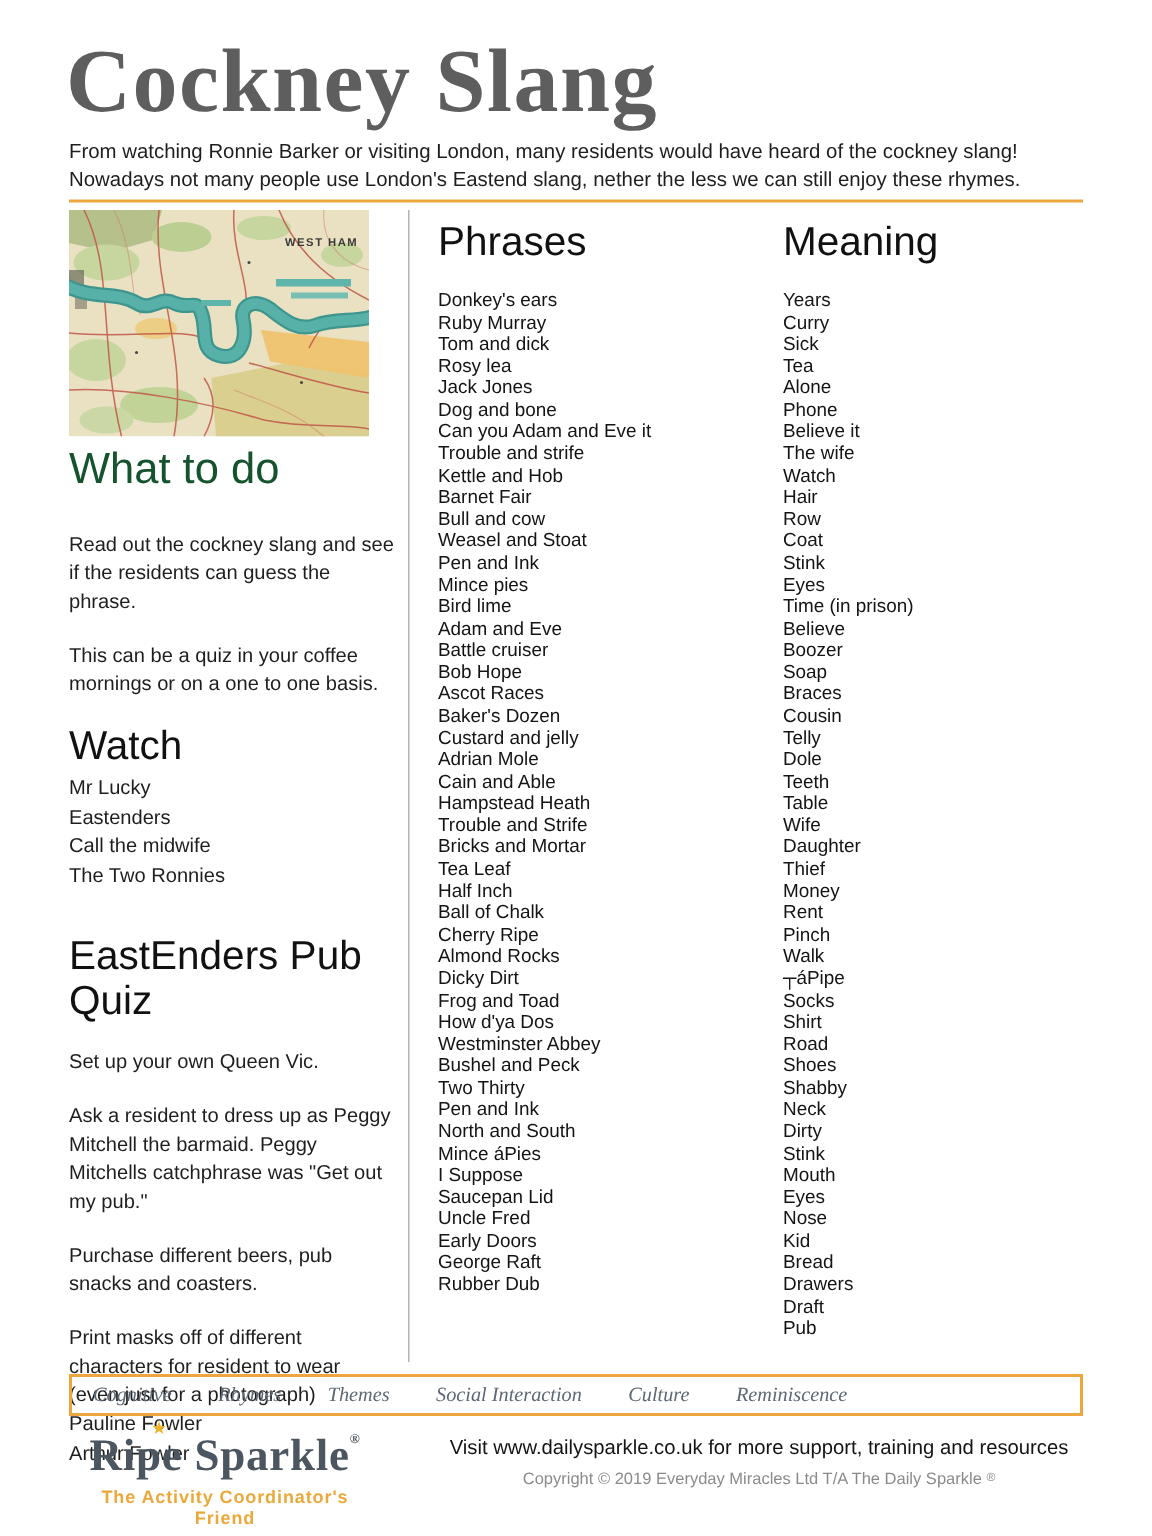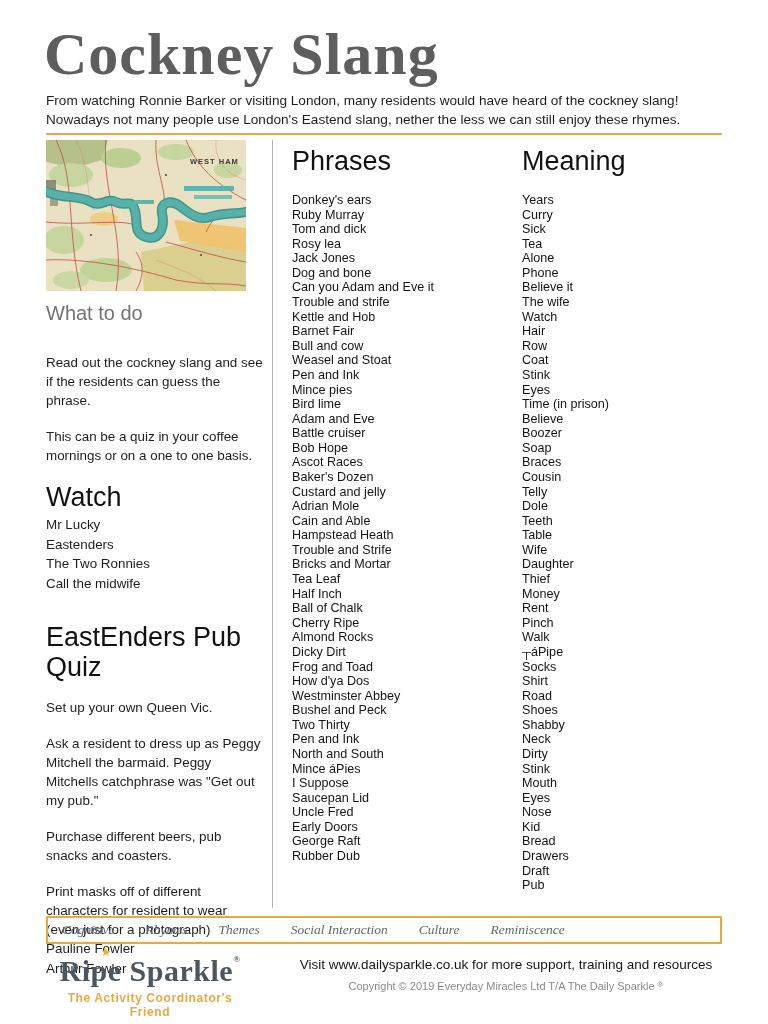--- a/index.html
+++ b/index.html
@@ -14,21 +14,21 @@
   }
   .intro{position:absolute;left:46px;top:91px;width:684px;font-size:13.6px;line-height:19px;color:#1e1e1e;}
   .gold-rule{position:absolute;left:46px;top:133px;width:676px;height:2px;background:#EDA73E;}
 
   .map-wrap{position:absolute;left:46px;top:140px;width:200px;height:184px;}
   .map-wrap svg{display:block;width:200px;height:151px;}
 
   .v-divider{position:absolute;left:272px;top:140px;width:1px;height:768px;background:#b3b3b3;}
 
   .left-col{position:absolute;left:46px;top:300px;width:217px;}
-  .h-what{font-size:20px;line-height:26px;font-weight:400;margin:0 0 27px 0;color:#737373;}
+  .h-what{font-size:29px;line-height:26px;font-weight:400;margin:0 0 27px 0;color:#14532d;}
   .h-watch{font-size:27px;line-height:30px;font-weight:400;margin:13px 0 3px 0;color:#111;}
   .h-quiz{font-size:27px;line-height:30px;font-weight:400;margin:29px 0 16px 0;color:#111;}
   .left-col p{font-size:13.4px;line-height:19px;margin:0 0 17px 0;color:#1e1e1e;}
   .plain-list .list-row{font-size:13.4px;line-height:19.5px;color:#1e1e1e;}
   .no-gap{margin-bottom:0 !important;}
 
   .phrases-col{position:absolute;left:292px;top:146px;width:225px;}
   .meaning-col{position:absolute;left:522px;top:146px;width:225px;}
   .col-heading{font-size:27px;line-height:30px;font-weight:400;margin:0 0 17px 0;color:#111;}
   .rhyme-list .list-row{font-size:12.6px;line-height:14.58px;color:#141414;white-space:nowrap;}
@@ -115,22 +115,22 @@
 
 <div class="left-col">
   <div class="h-what">What to do</div>
   <p>Read out the cockney slang and see if the residents can guess the phrase.</p>
   <p>This can be a quiz in your coffee mornings or on a one to one basis.</p>
 
   <div class="h-watch">Watch</div>
   <div class="plain-list">
       <div class="list-row">Mr Lucky</div>
       <div class="list-row">Eastenders</div>
+      <div class="list-row">Call the midwife</div>
       <div class="list-row">The Two Ronnies</div>
-      <div class="list-row">Call the midwife</div>
     </div>
 
   <div class="h-quiz">EastEnders Pub Quiz</div>
   <p>Set up your own Queen Vic.</p>
   <p>Ask a resident to dress up as Peggy Mitchell the barmaid. Peggy Mitchells catchphrase was "Get out my pub."</p>
   <p>Purchase different beers, pub snacks and coasters.</p>
   <p class="no-gap">Print masks off of different characters for resident to wear (even just for a photograph)</p>
   <div class="plain-list">
       <div class="list-row">Pauline Fowler</div>
       <div class="list-row">Arthur Fowler</div>

